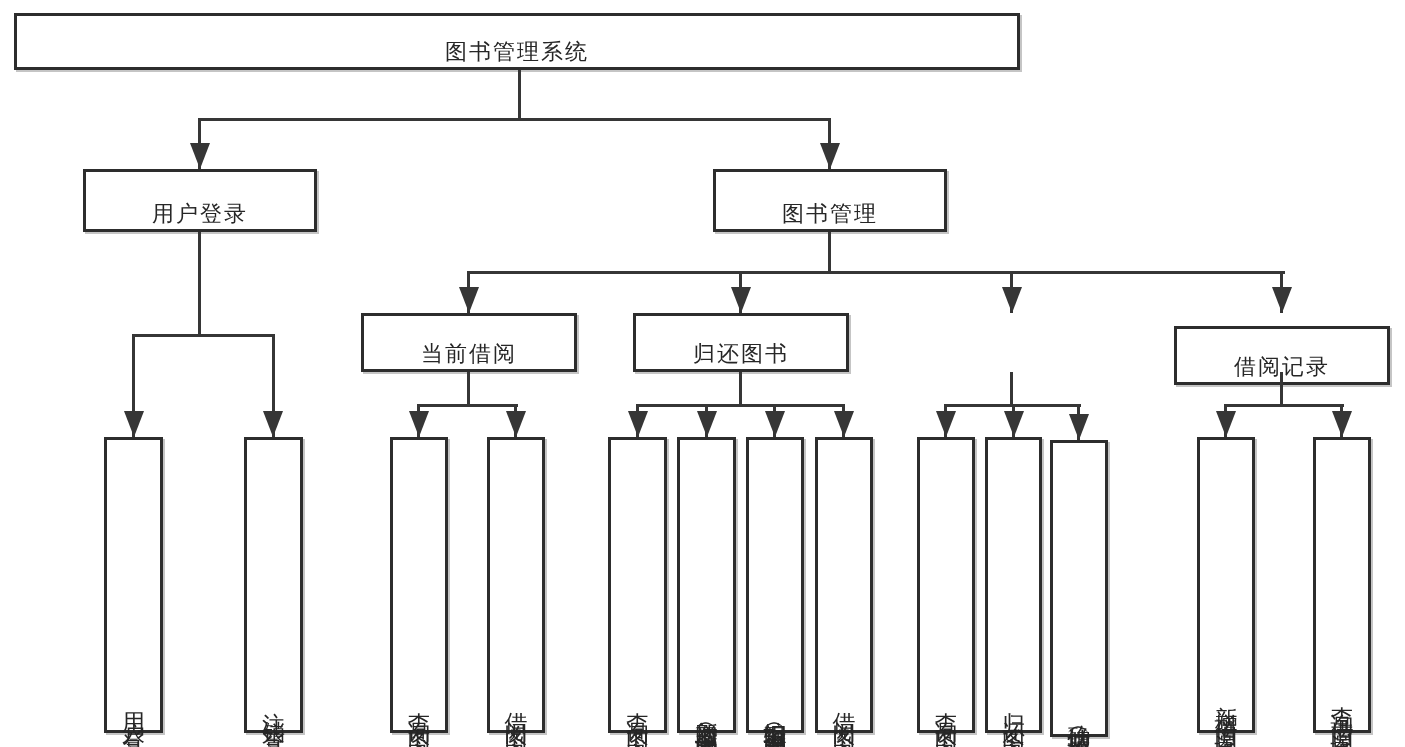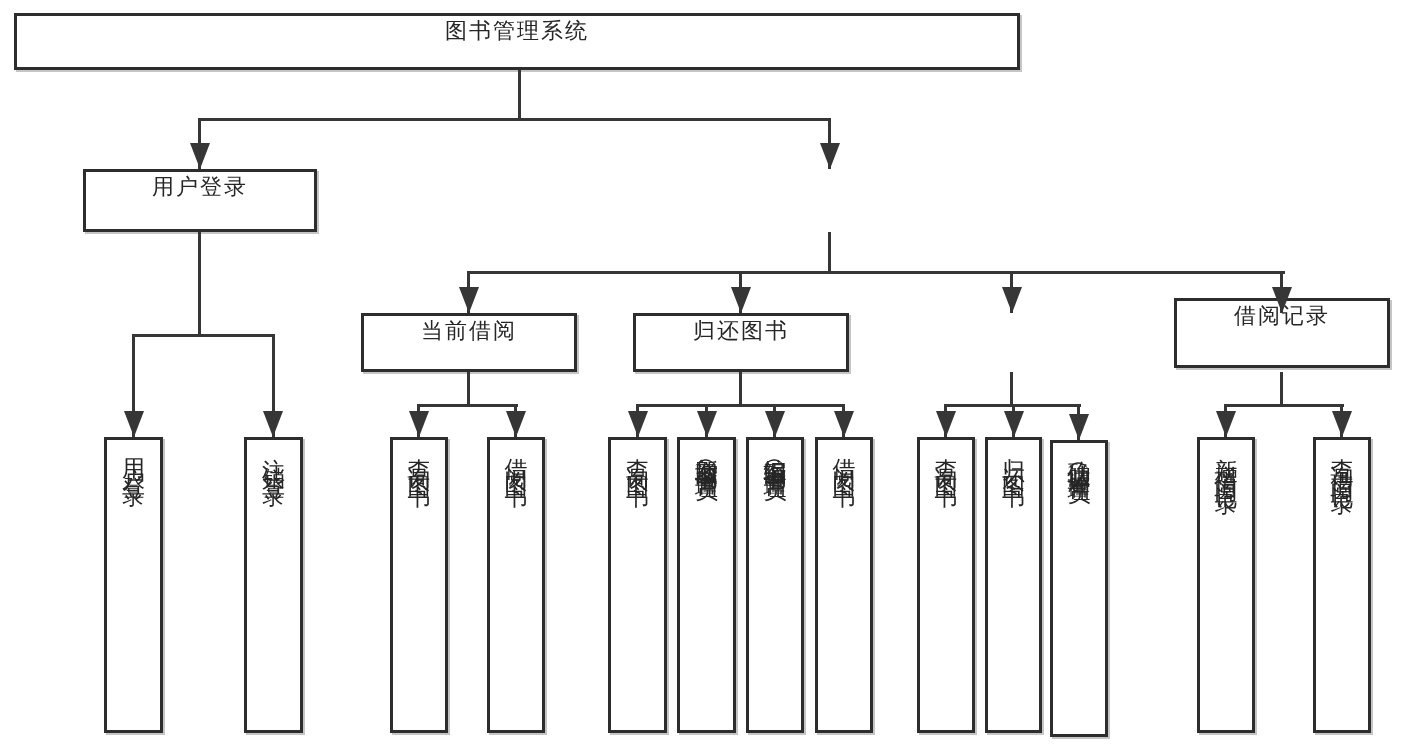--- a/index.html
+++ b/index.html
@@ -3,21 +3,21 @@
 <meta charset="utf-8">
 <style>
   html,body{margin:0;padding:0;background:#ffffff;}
   .canvas{
     position:relative;width:1405px;height:747px;background:#ffffff;overflow:hidden;
     font-family:"DejaVu Sans","Liberation Sans",sans-serif;
   }
   .box{
     position:absolute;box-sizing:border-box;background:#ffffff;
     border:3px solid #2d2d2d;box-shadow:2px 2px 0 rgba(90,90,90,0.35);
-    display:flex;align-items:flex-start;justify-content:center;
+    display:flex;align-items:flex-end;justify-content:center;
   }
   .box .label{color:#262626;}
   .h .label{font-size:22px;letter-spacing:2px;white-space:nowrap;}
   .v .label{
     writing-mode:vertical-rl;text-orientation:mixed;
     font-size:23px;line-height:1;white-space:nowrap;
   }
   .vl{position:absolute;width:3px;background:#363636;}
   .hl{position:absolute;height:3px;background:#363636;}
   .arrow{
@@ -35,28 +35,31 @@
 
 <div class="canvas">
 
   <div class="box h" style="left:14px;top:13px;width:1006px;height:57px">
     <span class="label">图书管理系统</span>
   </div>
 
   <div class="box h" style="left:83px;top:169px;width:234px;height:63px">
     <span class="label">用户登录</span>
   </div>
+  <div class="box h" style="left:713px;top:169px;width:234px;height:63px">
+    <span class="label">图书管理</span>
+  </div>
 
   <div class="box h" style="left:361px;top:313px;width:216px;height:59px">
     <span class="label">当前借阅</span>
   </div>
   <div class="box h" style="left:633px;top:313px;width:216px;height:59px">
     <span class="label">归还图书</span>
   </div>
-  <div class="box h" style="left:1174px;top:298px;width:216px;height:70px">
+  <div class="box h" style="left:1174px;top:326px;width:216px;height:59px">
     <span class="label">借阅记录</span>
   </div>
 
   <div class="box v" style="left:104px;top:437px;width:59px;height:296px">
     <span class="label" style="letter-spacing: 9px;">用户登录</span>
   </div>
   <div class="box v" style="left:244px;top:437px;width:59px;height:296px">
     <span class="label" style="letter-spacing: 9px;">注销登录</span>
   </div>
 

